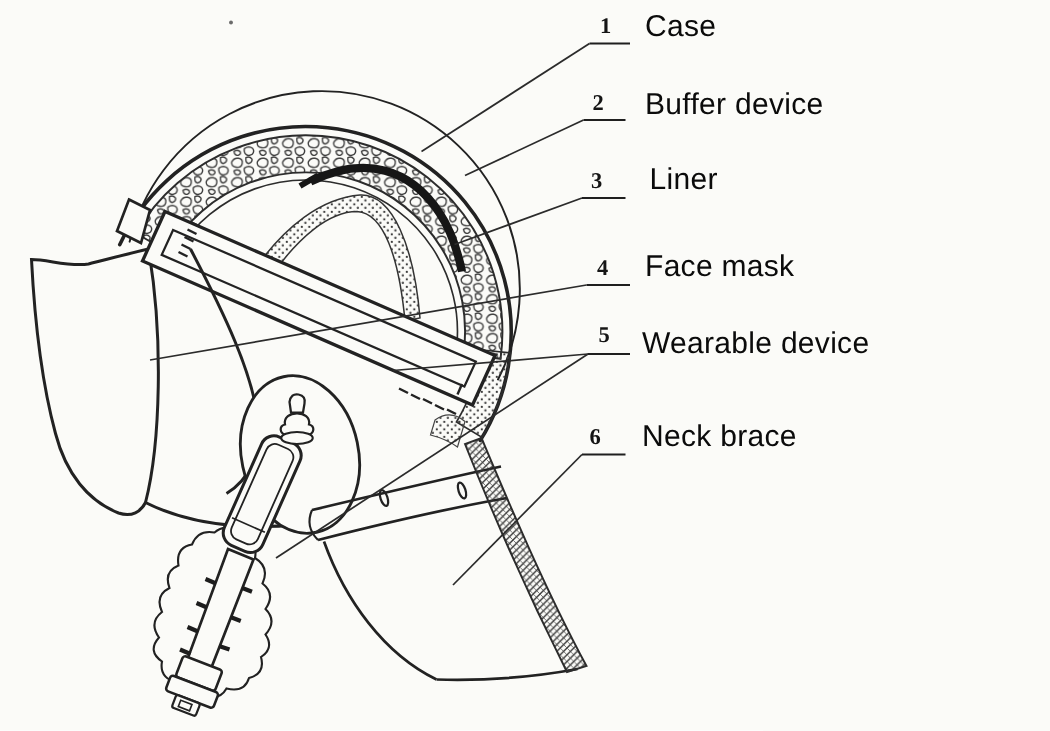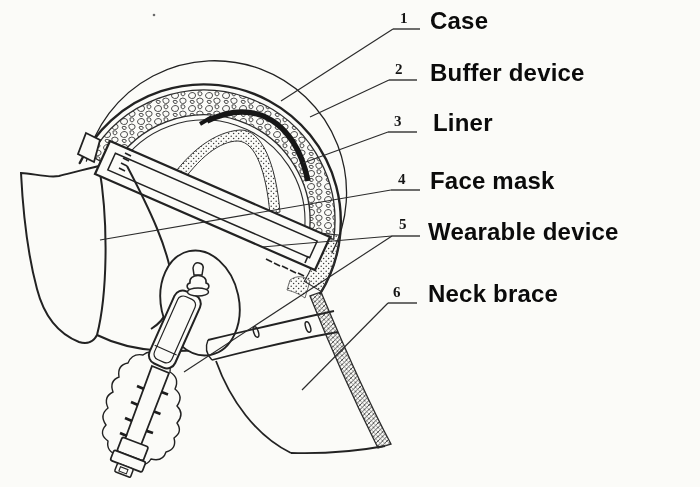--- a/index.html
+++ b/index.html
@@ -4,21 +4,21 @@
 <style>
   :root { --bg:#fbfbf8; --ink:#222222; --text:#0b0b0b; }
   html,body{margin:0;padding:0;background:#ffffff;}
   #canvas{
     position:relative; width:700px; height:487px;
     background:var(--bg); overflow:hidden;
     font-family:"Liberation Sans", sans-serif;
   }
   #canvas svg{position:absolute; left:0; top:0;}
   .part-label{
-    position:absolute; font-weight:bold; font-size:24px; line-height:1.05;
+    position:absolute; font-weight:normal; font-size:20px; line-height:1.05;
     color:var(--text); letter-spacing:0.2px; white-space:nowrap;
   }
   .part-num{
     position:absolute; font-family:"Liberation Serif", serif; font-weight:700;
     font-size:15px; line-height:1; color:#151515; white-space:nowrap;
   }
 </style>
 </head>
 <body>
 

